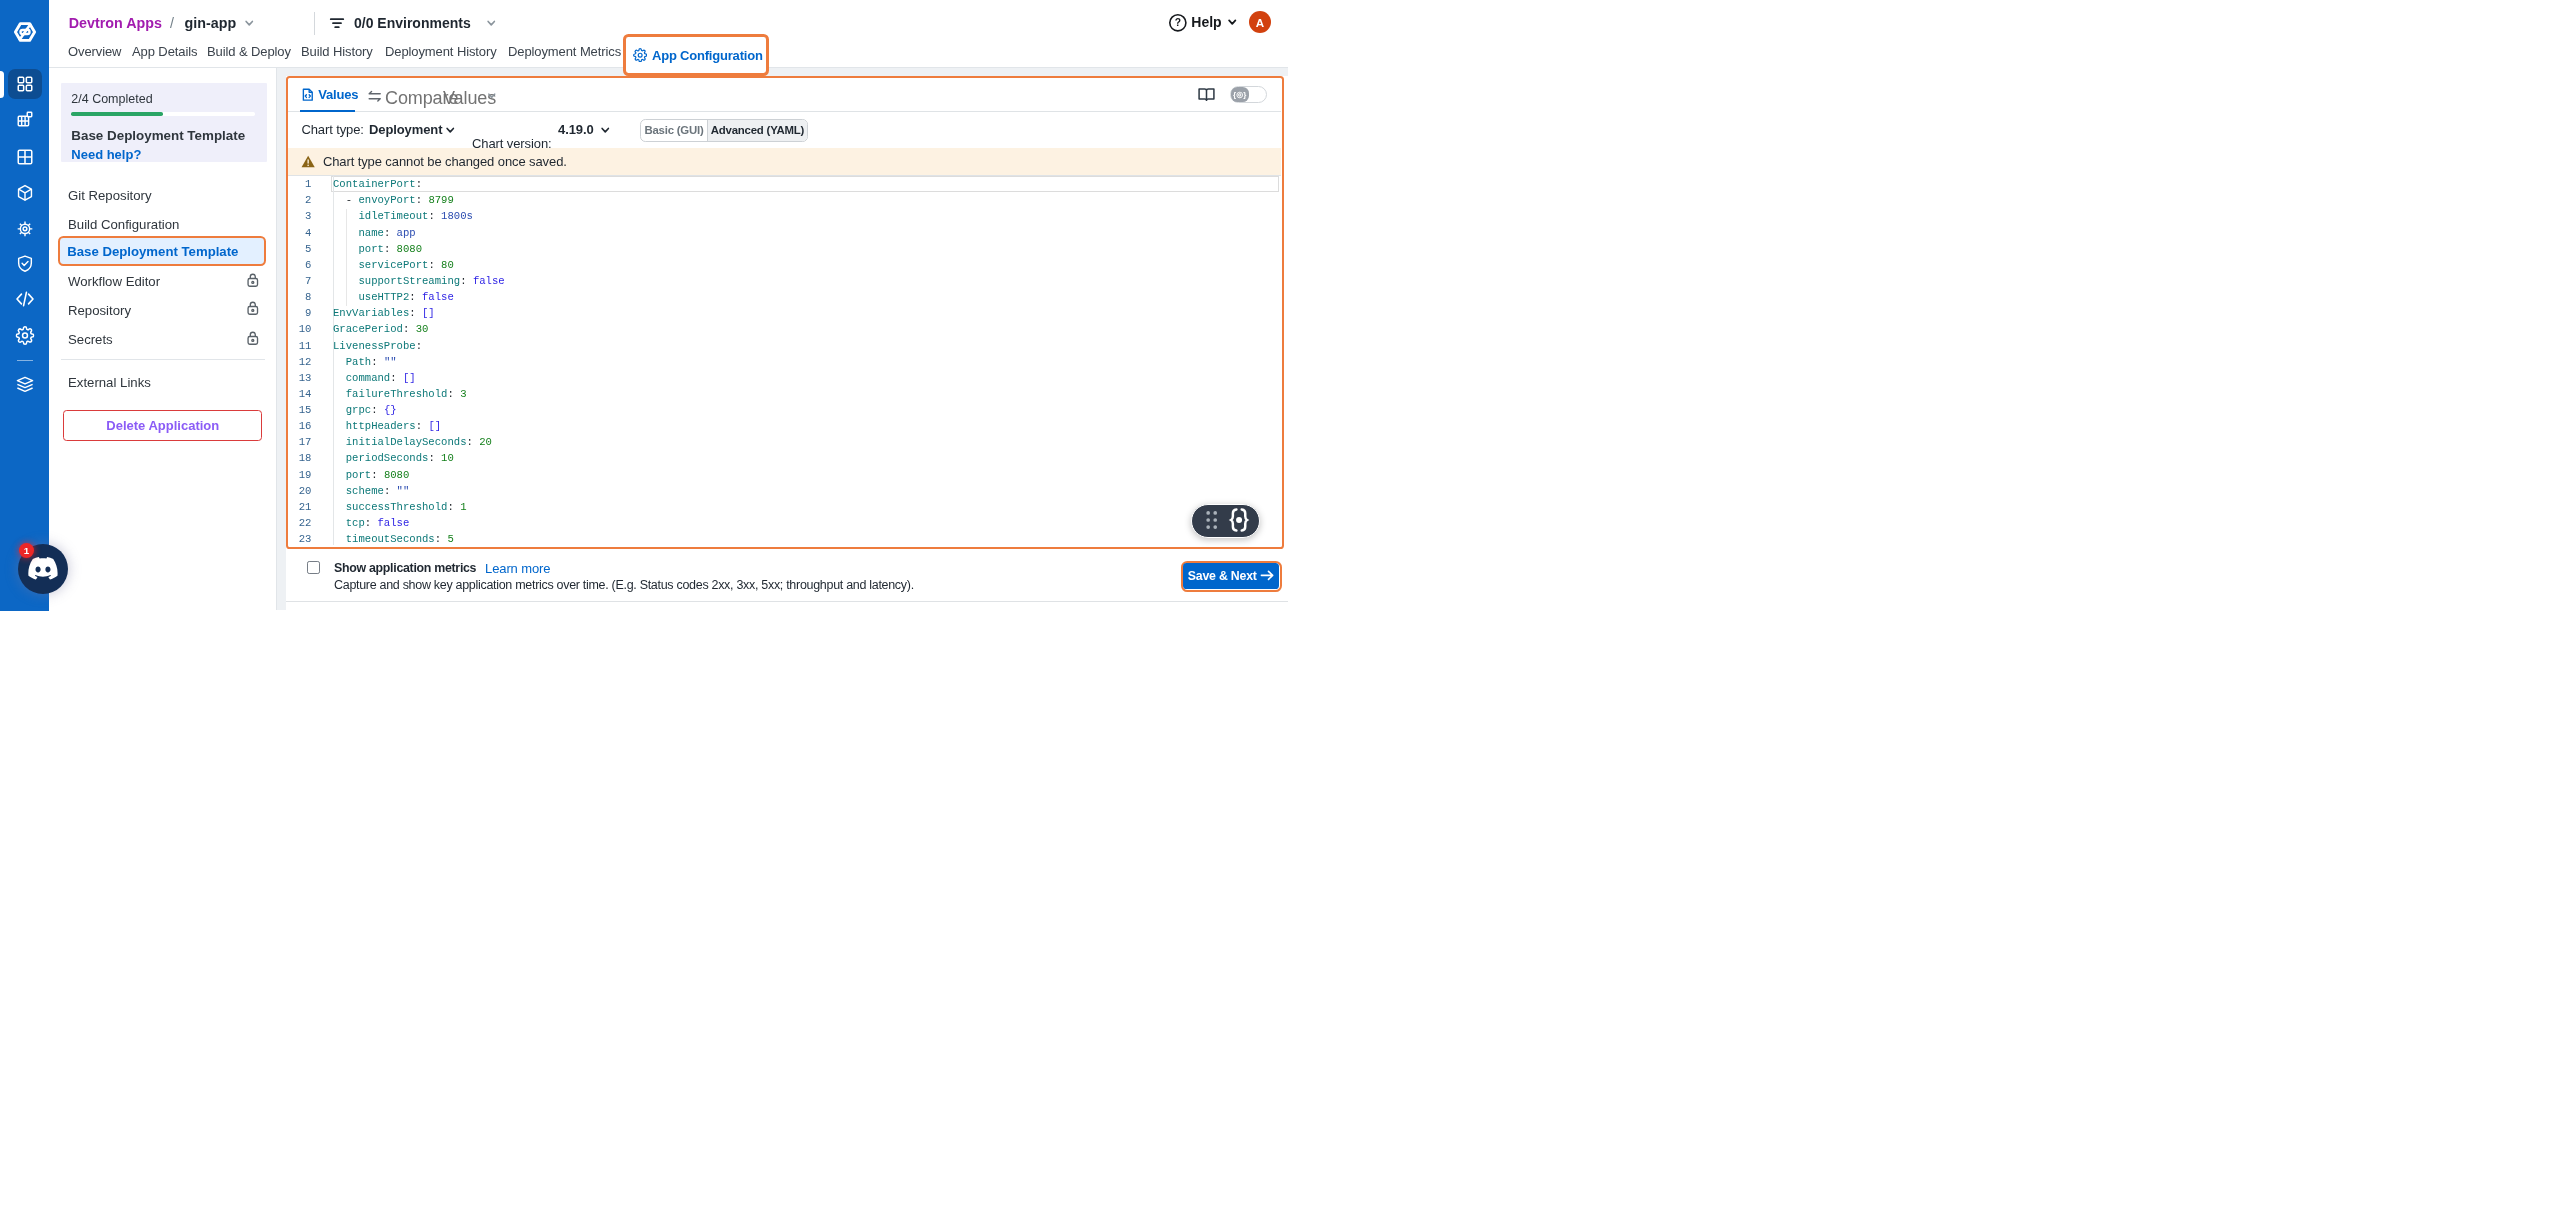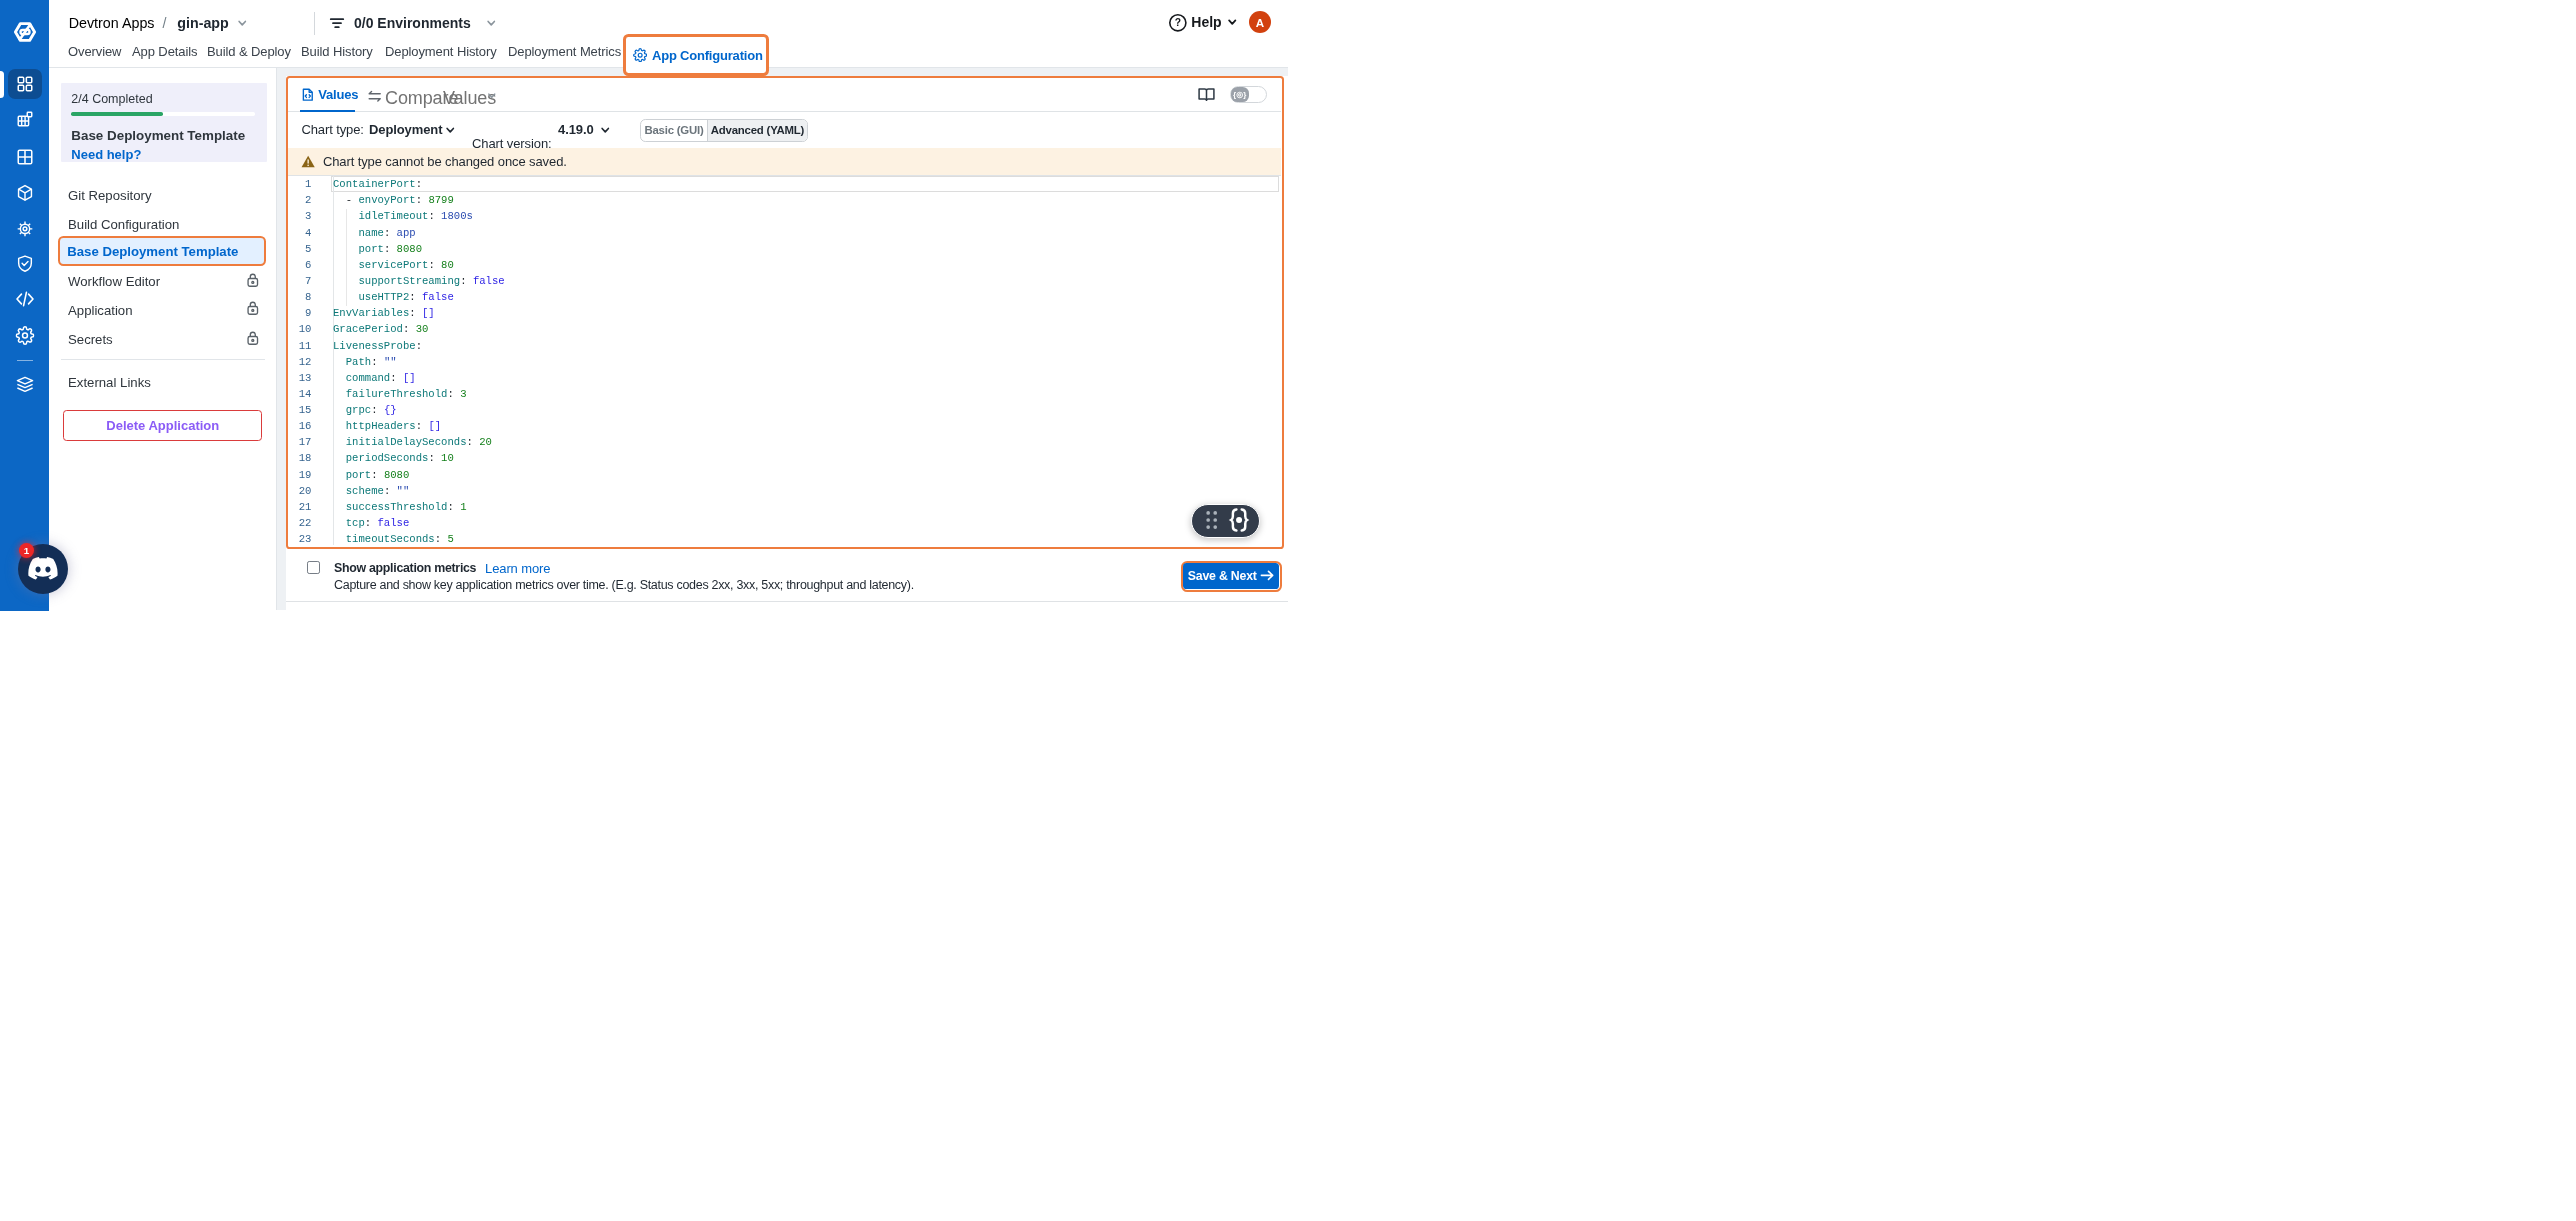--- a/index.html
+++ b/index.html
@@ -10,21 +10,21 @@
 #sidebar { position:absolute; left:0; top:0; width:49px; height:611px; background:#0c67c5; z-index:5; }
 #sidebar svg { display:block; }
 .sideicon { position:absolute; left:50%; transform:translateX(-50%); }
 #activetile { position:absolute; left:8px; top:69px; width:34px; height:30px; background:#0d4d92; border-radius:7.2px; }
 #activepill { position:absolute; left:-2.7px; top:71px; width:6.3px; height:27px; background:#fff; border-radius:3.6px; }
 #sidedivider { position:absolute; left:17px; top:360px; width:16px; height:0.9px; background:rgba(255,255,255,.5); }
 
 
 #header { position:absolute; left:49px; top:0; width:1239px; height:68px; background:#fff; border-bottom:0.9px solid #e1e5e9; z-index:4; }
 #breadcrumb { position:absolute; left:19.7px; top:12.5px; height:21.5px; font-size:14.3px; display:flex; align-items:center; }
-#breadcrumb .bapps { color:#000000; font-weight:400; }
+#breadcrumb .bapps { color:#a21caf; font-weight:700; }
 #breadcrumb .slash { color:#738089; margin:0 10.7px 0 8px; }
 #breadcrumb .app { color:#1f2730; font-weight:700; }
 .vdiv { position:absolute; left:265px; top:11.6px; width:0.9px; height:23px; background:#d4d8dc; }
 #envrow { position:absolute; left:280px; top:12.5px; height:21.5px; display:flex; align-items:center; }
 #envrow .envtxt { color:#1f2730; font-weight:700; font-size:14px; margin-left:9px; }
 #tabs { position:absolute; left:0; top:42px; height:19.7px; font-size:13px; color:#3b434c; letter-spacing:-0.1px; }
 #tabs span { position:absolute; top:1.8px; white-space:nowrap; }
 #appconfigtab { position:absolute; left:574px; top:34px; width:146px; height:42px; border:3.1px solid #ee7c3d; border-radius:5.4px; background:#fff; display:flex; align-items:center; }
 #appconfigtab svg { margin-left:7.2px; }
 #appconfigtab .txt { color:#0066cc; font-weight:600; font-size:13px; margin-left:4.5px; letter-spacing:-0.2px; white-space:nowrap; }
@@ -235,21 +235,21 @@
       </div>
     <div class="pc2">Base Deployment Template</div>
     <div class="pc3">Need help?</div>
   </div>
   <div class="menuitem" style="top:120px;">Git Repository</div>
   <div class="menuitem" style="top:149px;">Build Configuration</div>
   <div id="activemenu">
       <span>Base Deployment Template</span>
     </div>
   <div class="menuitem" style="top:206px;">Workflow Editor</div>
-  <div class="menuitem" style="top:235px;">Application</div>
+  <div class="menuitem" style="top:235px;">Repository</div>
   <div class="menuitem" style="top:264px;">Secrets</div>
   <svg class="lock" style="top:205px;" width="11.6" height="14.3" viewBox="0 0 13 16" fill="none" stroke="#596168" stroke-width="1.5">
       <rect x="1.2" y="6.2" width="10.6" height="8.6" rx="1.8"></rect>
       <path d="M3.7 6 V4.2 A2.8 2.8 0 0 1 9.3 4.2 V6"></path>
       <circle cx="6.5" cy="10.5" r="1.1"></circle>
     </svg>
   <svg class="lock" style="top:233px;" width="11.6" height="14.3" viewBox="0 0 13 16" fill="none" stroke="#596168" stroke-width="1.5">
       <rect x="1.2" y="6.2" width="10.6" height="8.6" rx="1.8"></rect>
       <path d="M3.7 6 V4.2 A2.8 2.8 0 0 1 9.3 4.2 V6"></path>
       <circle cx="6.5" cy="10.5" r="1.1"></circle>

